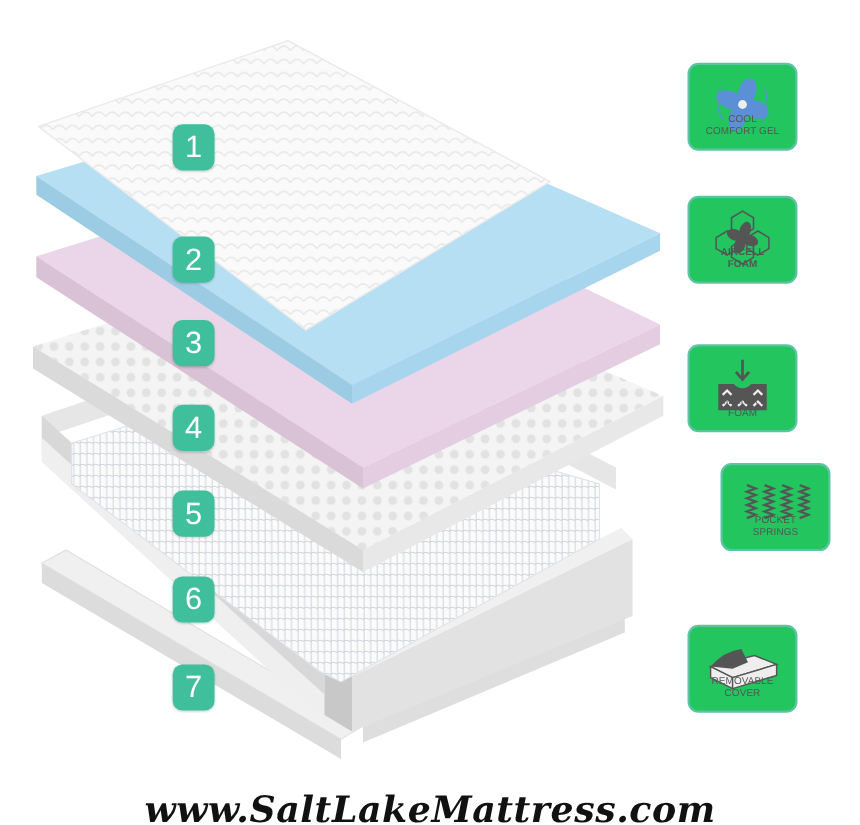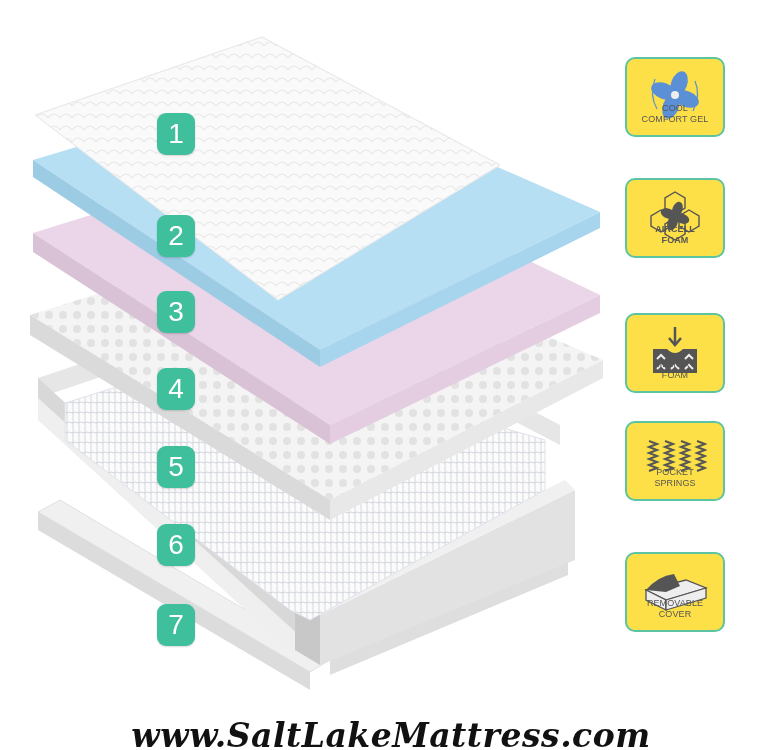--- a/index.html
+++ b/index.html
@@ -7,21 +7,21 @@
   .stage { position:absolute; left:0; top:0; width:782px; height:750px; }
   svg.layers { position:absolute; left:0; top:0; }
   .badge {
     position:absolute; width:38px; height:42px; margin-left:-19px; margin-top:-21px;
     background:#3fbf9c; border-radius:9px; color:#ffffff;
     font-family:"Liberation Sans", sans-serif; font-size:28px; line-height:42px; text-align:center;
     box-shadow:0 1px 2px rgba(0,0,0,0.15);
   }
   .feature {
     position:absolute; left:625px; width:100px; height:80px;
-    border:2px solid #5cc4a2; border-radius:10px; background:#fde047;
+    border:2px solid #5cc4a2; border-radius:10px; background:#22c55e;
     box-sizing:border-box; text-align:center;
   }
   .feature .ico { position:absolute; left:0; right:0; top:8px; height:56px; display:flex; align-items:center; justify-content:center; }
   .feature .lbl {
     position:absolute; left:0; right:0; bottom:10px;
     font-size:9px; line-height:11px; color:#555; text-transform:uppercase; letter-spacing:0.1px;
   }
   .url {
     position:absolute; left:0; width:782px; top:672px; text-align:center;
     font-family:"DejaVu Serif", serif; font-style:italic; font-weight:bold;
@@ -149,35 +149,35 @@
             <polyline points="40,36 44,32 48,36"></polyline>
           <polyline points="12,46 16,42 20,46"></polyline>
             <polyline points="26,46 30,42 34,46"></polyline>
             <polyline points="40,46 44,42 48,46"></polyline>
         </g>
       </svg>
     </div>
     <div class="lbl"><span>MEMORY</span><br><span>FOAM</span></div>
   </div>
 
-  <div class="feature" style="top:421px;">
+  <div class="feature" style="top:421px;margin-left:30px;">
     <div class="ico">
       <svg width="64" height="56" viewBox="0 0 64 56">
         <g fill="none" stroke="#555" stroke-width="2">
           <path d="M6 10 L14 13 L6 16 L14 19 L6 22 L14 25 L6 28 L14 31 L6 34 L14 37 L6 40"></path>
           <path d="M22 10 L30 13 L22 16 L30 19 L22 22 L30 25 L22 28 L30 31 L22 34 L30 37 L22 40"></path>
           <path d="M38 10 L46 13 L38 16 L46 19 L38 22 L46 25 L38 28 L46 31 L38 34 L46 37 L38 40"></path>
           <path d="M54 10 L62 13 L54 16 L62 19 L54 22 L62 25 L54 28 L62 31 L54 34 L62 37 L54 40"></path>
         </g>
       </svg>
     </div>
     <div class="lbl"><span>POCKET</span><br><span>SPRINGS</span></div>
   </div>
 
-  <div class="feature" style="top:552px;">
+  <div class="feature" style="top:568px;">
     <div class="ico">
       <svg width="70" height="56" viewBox="0 0 70 56">
         <polygon points="6,28 46,18 66,26 26,38" fill="#eee" stroke="#555" stroke-width="1.3"></polygon>
         <polygon points="6,28 26,38 26,48 6,38" fill="#eee" stroke="#555" stroke-width="1.3"></polygon>
         <polygon points="26,38 66,26 66,36 26,48" fill="#eee" stroke="#555" stroke-width="1.3"></polygon>
         <path d="M6 28 Q18 14 34 12 L40 24 L26 30 Z" fill="#555"></path>
       </svg>
     </div>
     <div class="lbl"><span>REMOVABLE</span><br><span>COVER</span></div>
   </div>

